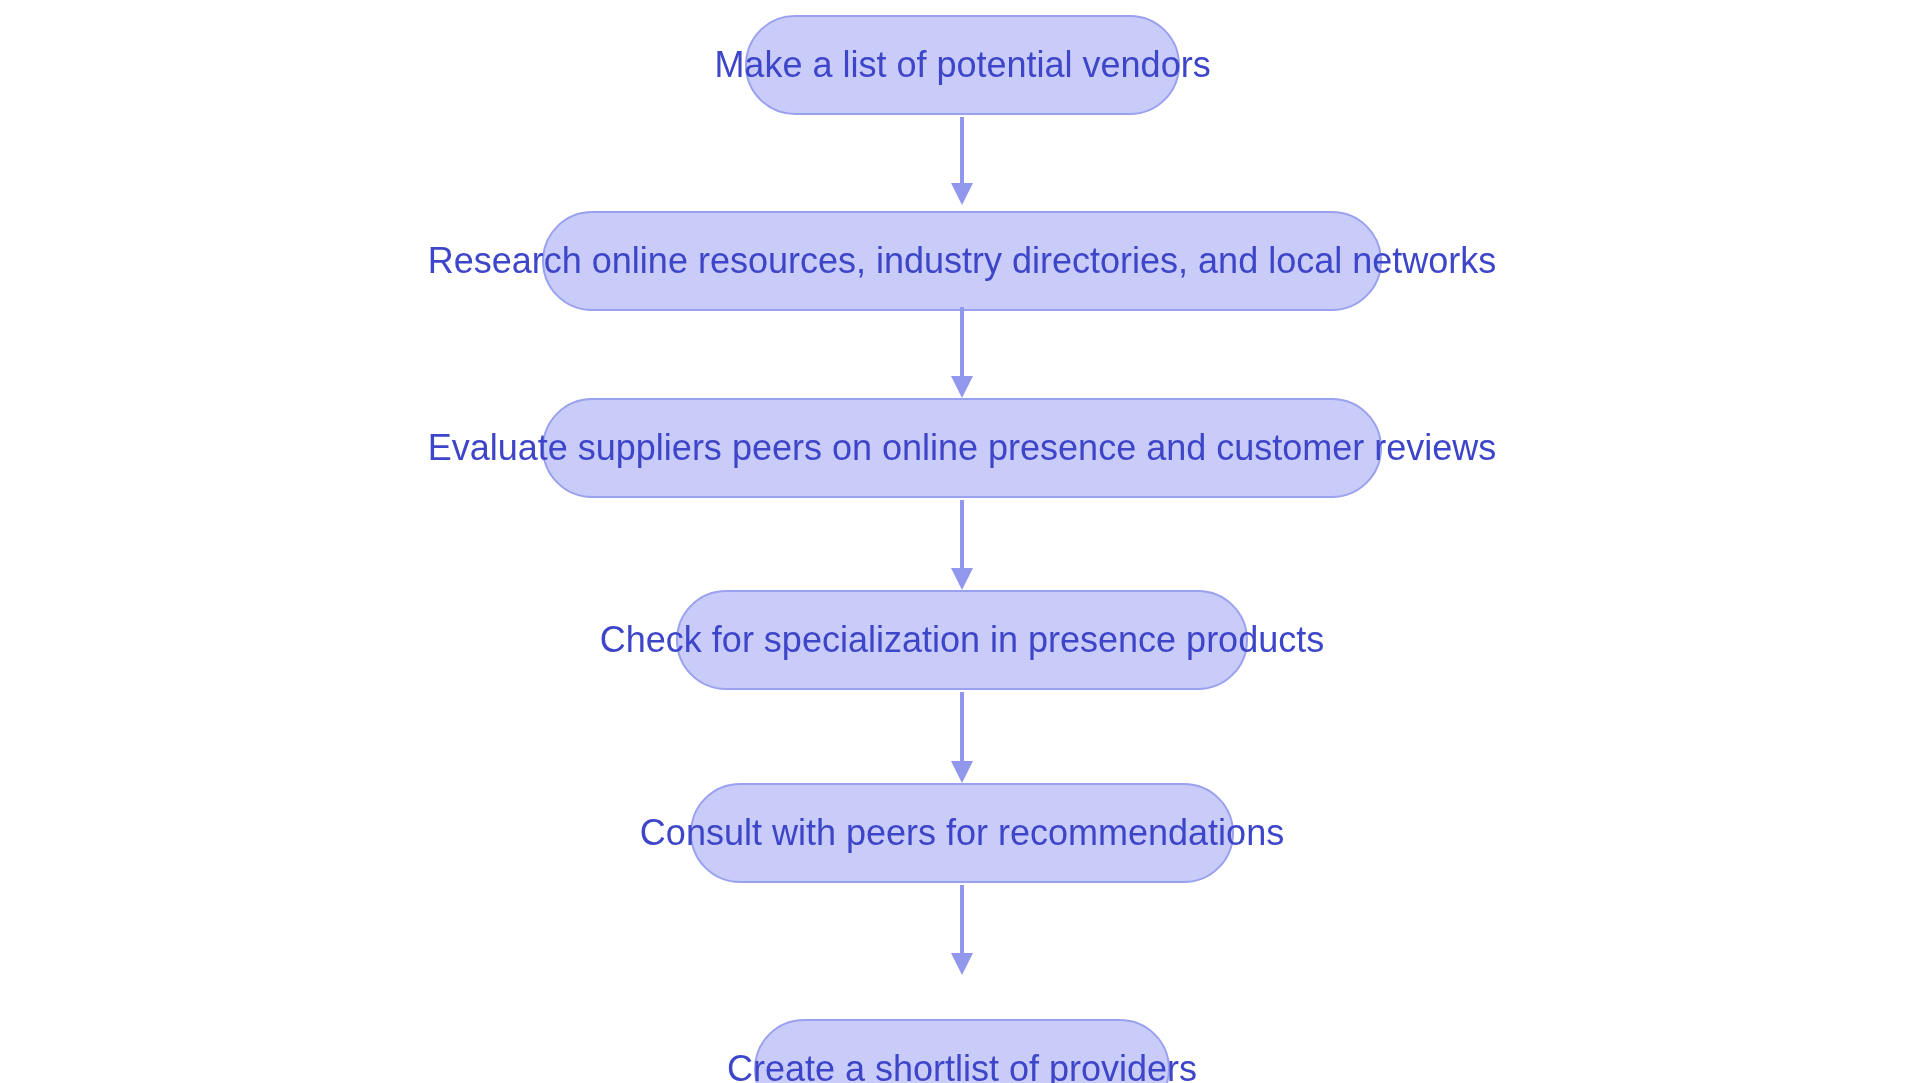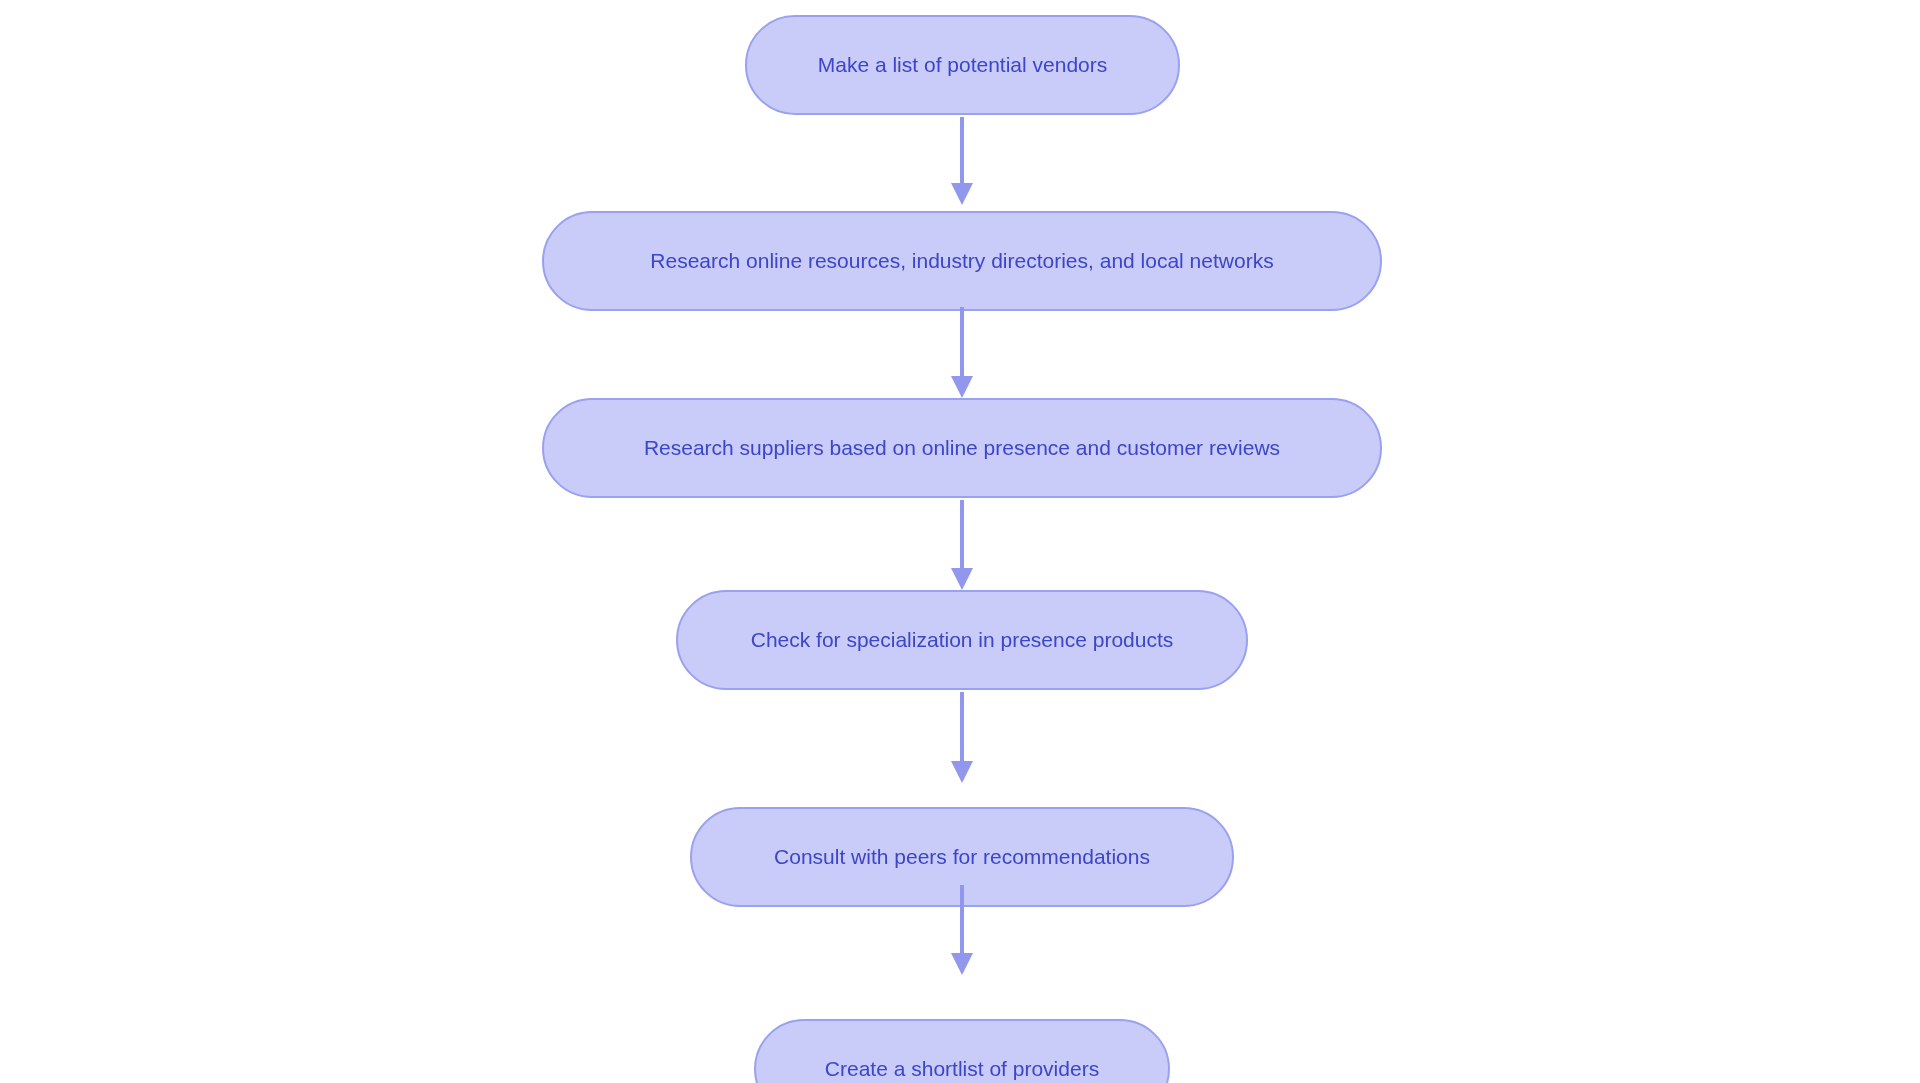--- a/index.html
+++ b/index.html
@@ -22,29 +22,29 @@
     height: 100px;
     box-sizing: border-box;
     background: #c9cbf8;
     border: 2px solid #9aa1ee;
     border-radius: 50px;
     display: flex;
     align-items: center;
     justify-content: center;
     text-align: center;
     color: #3d45c8;
-    font-size: 21px;
+    font-size: 36px;
     line-height: 1.2;
     white-space: nowrap;
   }
   .n1 { left: 745px; top: 15px;  width: 435px; }
   .n2 { left: 542px; top: 205px; width: 840px; margin-top: 6px; }
   .n3 { left: 542px; top: 398px; width: 840px; }
   .n4 { left: 676px; top: 590px; width: 572px; }
-  .n5 { left: 690px; top: 783px; width: 544px; margin-top: 24px; }
+  .n5 { left: 690px; top: 783px; width: 544px; }
   .n6 { left: 754px; top: 1019px; width: 416px; text-align: right; }
 
   .arrow {
     position: absolute;
     left: 948px;   
     width: 28px;
   }
   .a1 { top: 117px; height: 88px; }
   .a2 { top: 307px; height: 91px; }
   .a3 { top: 500px; height: 90px; }
@@ -81,21 +81,21 @@
     <div class="head"></div>
   </div>
 
   <div class="node n2">Research online resources, industry directories, and local networks</div>
 
   <div class="arrow a2">
     <div class="shaft"></div>
     <div class="head"></div>
   </div>
 
-  <div class="node n3">Research suppliers based on online presence and customer reviews</div>
+  <div class="node n3">Evaluate suppliers peers on online presence and customer reviews</div>
 
   <div class="arrow a3">
     <div class="shaft"></div>
     <div class="head"></div>
   </div>
 
   <div class="node n4">Check for specialization in presence products</div>
 
   <div class="arrow a4">
     <div class="shaft"></div>

